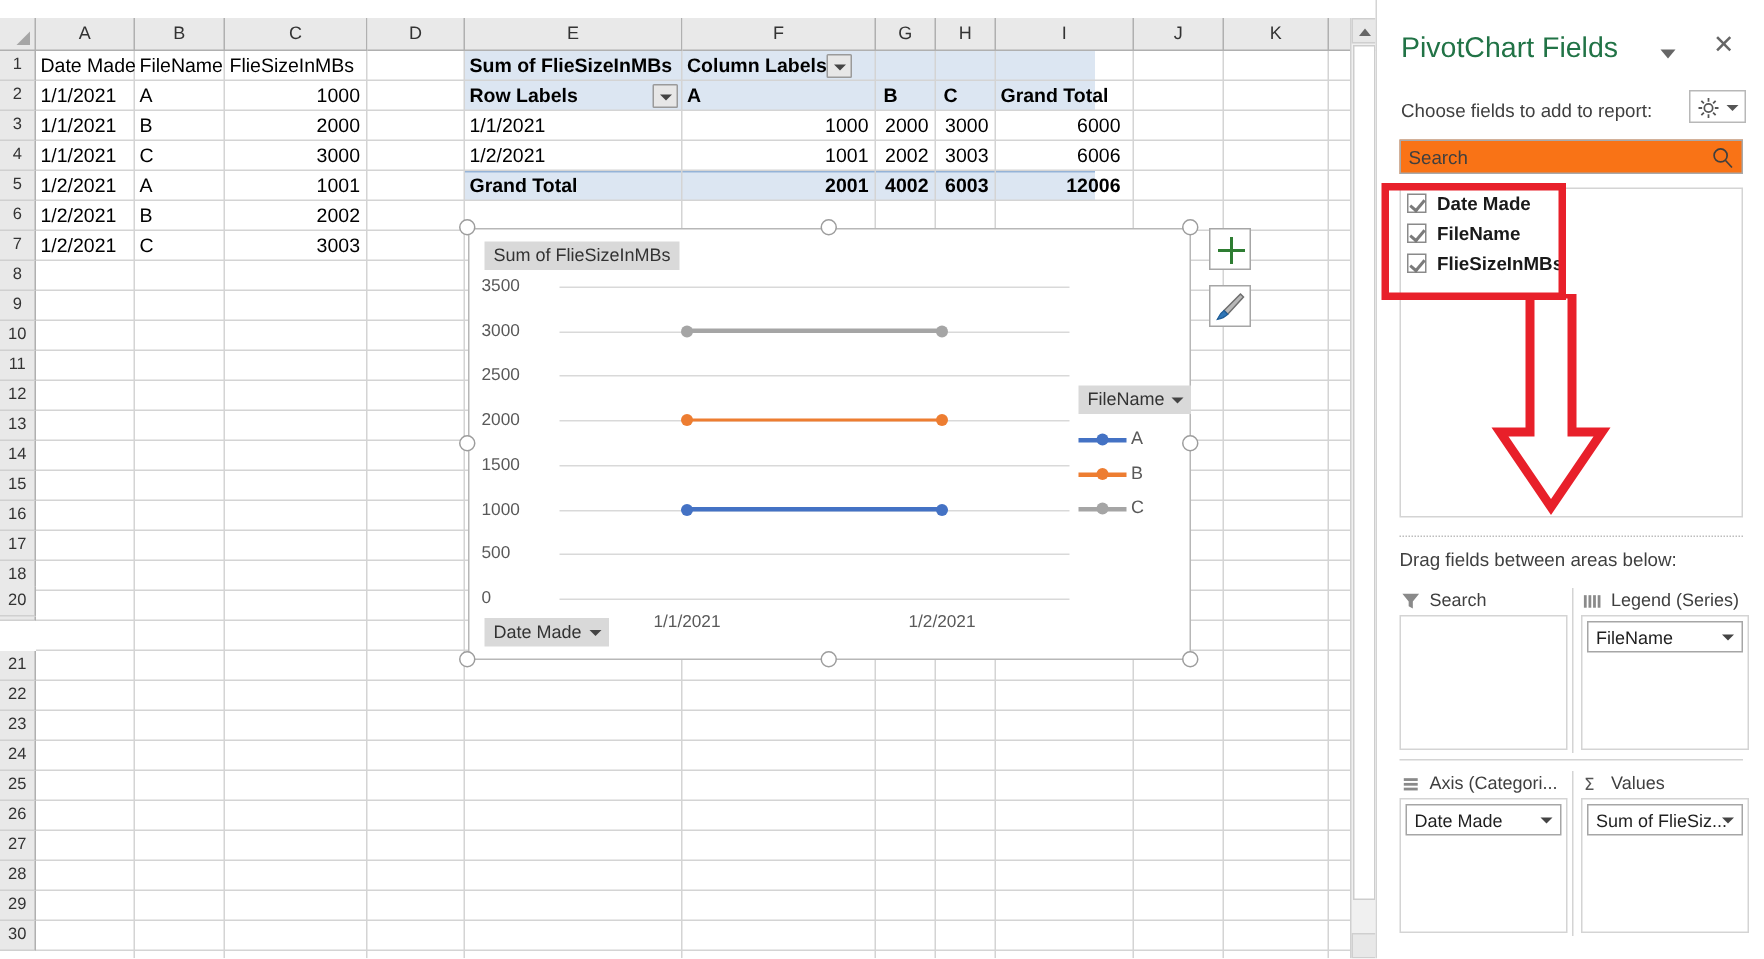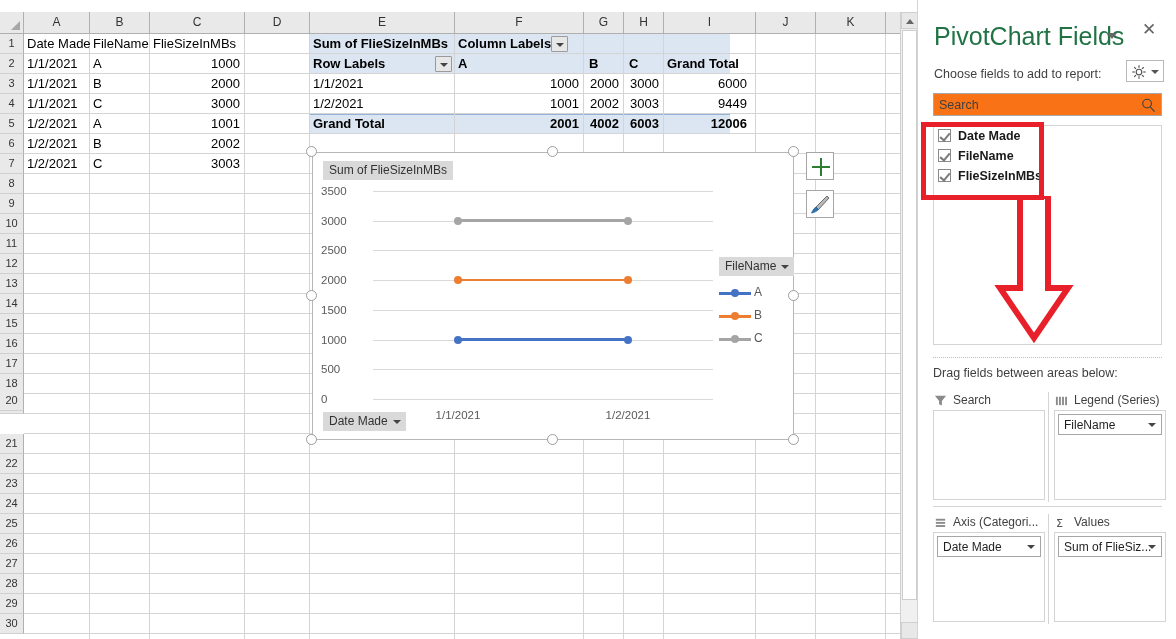--- a/index.html
+++ b/index.html
@@ -103,21 +103,21 @@
   }
   .plus-h { position:absolute; left:5px; top:13px; width:18px; height:2px; background:#2e7d32; }
   .plus-v { position:absolute; left:13px; top:5px; width:2px; height:18px; background:#2e7d32; }
 
   
   #pane {
     position:absolute; left:917px; top:0; width:259px; height:639px;
     background:#fff; border-left:1px solid #d4d4d4;
   }
   .pane-title {
-    position:absolute; left:16px; top:22px; font-size:25px; color:#217346; white-space:nowrap;
+    position:absolute; left:16px; top:22px; font-size:19px; color:#217346; white-space:nowrap;
   }
   .pane-sub { position:absolute; left:16px; top:67px; font-size:12.5px; color:#3f3f3f; }
   .gear-box { position:absolute; left:1125px; top:60px; width:38px; height:22px; border:1px solid #b8b8b8; background:#fff; }
   .gear-caret { position:absolute; right:4px; top:9px; width:0;height:0;
     border-left:4px solid transparent;border-right:4px solid transparent;border-top:4px solid #555; }
   .search-box {
     position:absolute; left:932px; top:93px; width:229px; height:23px;
     border:1px solid #a9a9a9; background:#f97316;
   }
   .search-ph { position:absolute; left:5px; top:4px; font-size:12.5px; color:#3f3f3f; }
@@ -290,21 +290,21 @@
         <div class="cell bold" style="left: 640px; width: 88px; top: 20px;">Grand Total</div>
         <div class="cell" style="left: 286px; width: 145px; top: 40px;">1/1/2021</div>
         <div class="cell num" style="left: 431px; width: 129px; top: 40px;">1000</div>
         <div class="cell num" style="left: 560px; width: 40px; top: 40px;">2000</div>
         <div class="cell num" style="left: 600px; width: 40px; top: 40px;">3000</div>
         <div class="cell num" style="left: 640px; width: 88px; top: 40px;">6000</div>
         <div class="cell" style="left: 286px; width: 145px; top: 60px;">1/2/2021</div>
         <div class="cell num" style="left: 431px; width: 129px; top: 60px;">1001</div>
         <div class="cell num" style="left: 560px; width: 40px; top: 60px;">2002</div>
         <div class="cell num" style="left: 600px; width: 40px; top: 60px;">3003</div>
-        <div class="cell num" style="left: 640px; width: 88px; top: 60px;">9449</div>
+        <div class="cell num" style="left: 640px; width: 88px; top: 60px;">6006</div>
         <div class="cell bold" style="left: 286px; width: 145px; top: 80px;">Grand Total</div>
         <div class="cell num bold" style="left: 431px; width: 129px; top: 80px;">2001</div>
         <div class="cell num bold" style="left: 560px; width: 40px; top: 80px;">4002</div>
         <div class="cell num bold" style="left: 600px; width: 40px; top: 80px;">6003</div>
         <div class="cell num bold" style="left: 640px; width: 88px; top: 80px;">12006</div>
         <div class="dd-btn" style="left: 527px; top: 2px;">
           <i></i>
         </div>
         <div class="dd-btn" style="left: 411px; top: 22px;">
           <i></i>

